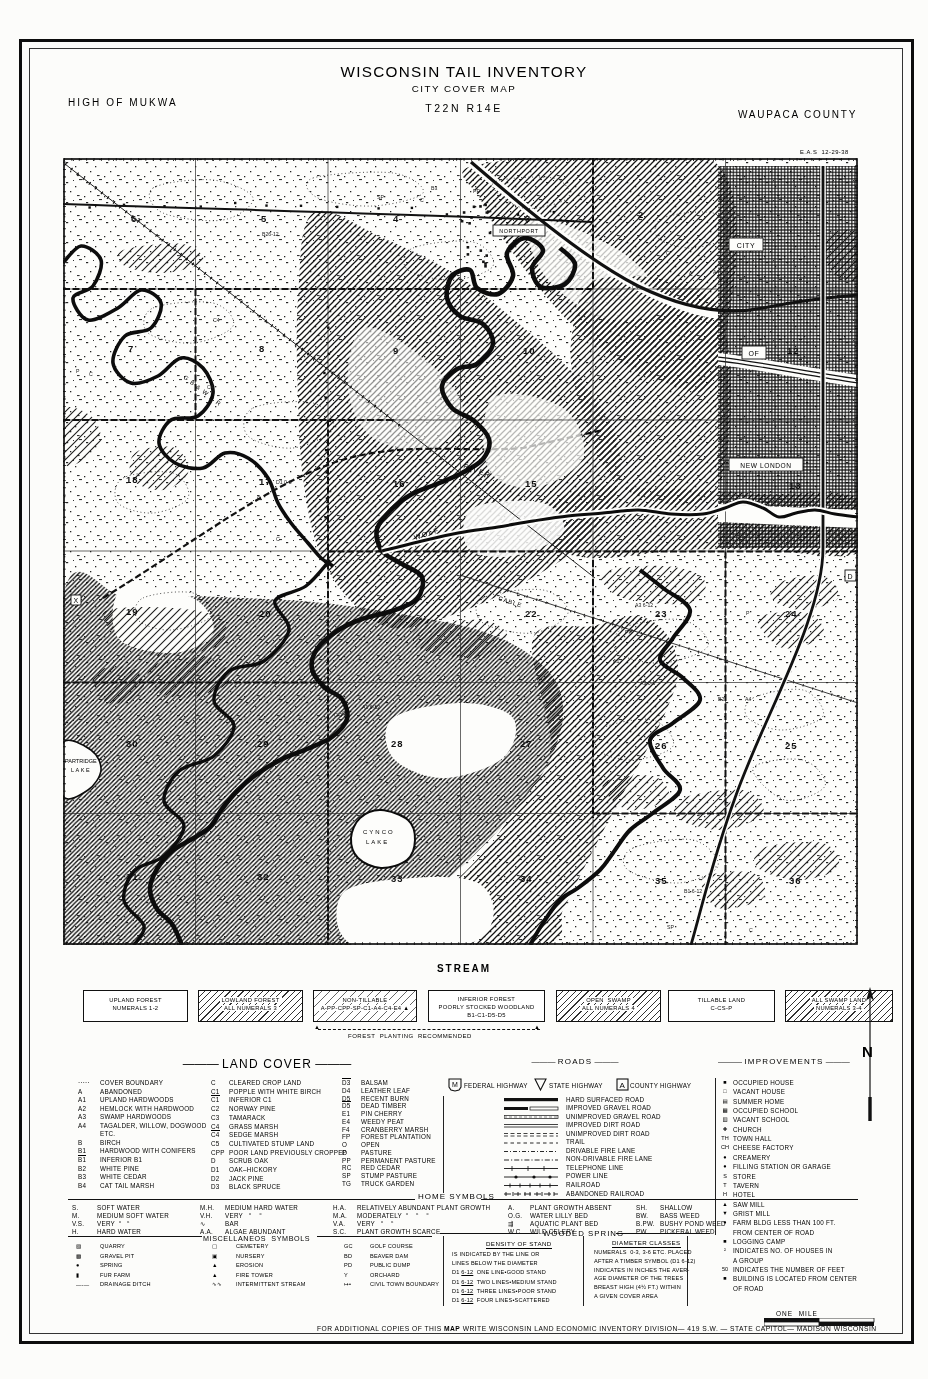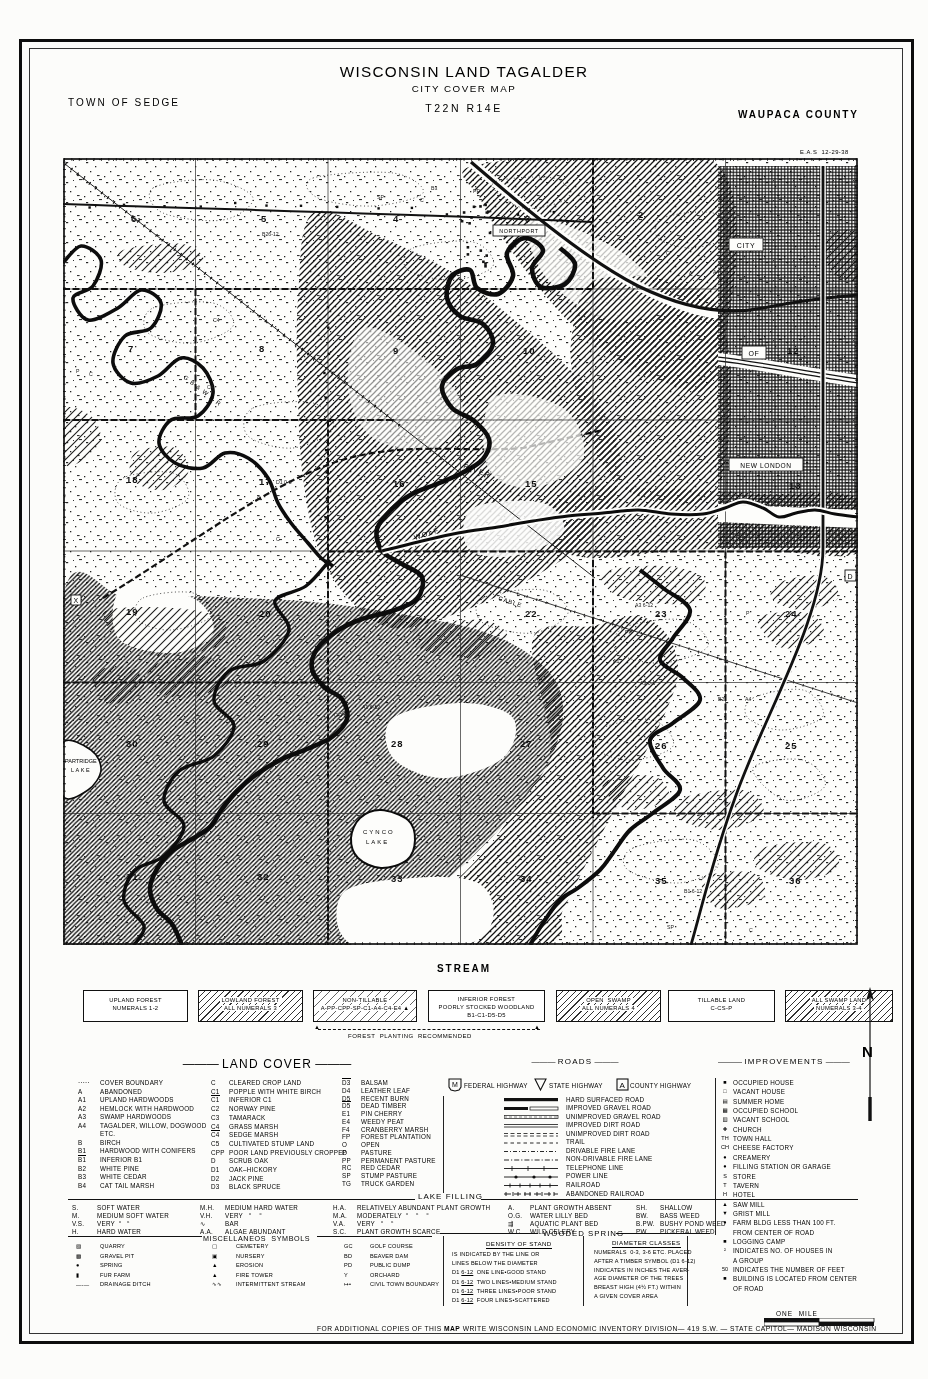--- a/index.html
+++ b/index.html
@@ -12,25 +12,25 @@
 .t5{font-size:5.6px;letter-spacing:0.2px;}
 .lbox{position:absolute;height:30px;border:1px solid #111;text-align:center;font-size:5.8px;letter-spacing:0.3px;background:#fff;}
 .lbox div{margin-top:2px;}
 .hatchbox{background-image:repeating-linear-gradient(135deg,#fff 0 3.7px,#333 3.7px 4.55px);}
 .hatchlite{background-image:repeating-linear-gradient(135deg,#fff 0 5.2px,#666 5.2px 6px);}
 .rule{position:absolute;background:#111;}
 .vr{position:absolute;width:1px;background:#222;}
 </style></head><body>
 <div class="outer"></div>
 <div class="inner"></div>
-<div class="abs hdr" style="left:0;right:0;top:63px;text-align:center;font-size:15.3px;letter-spacing:1.3px;">WISCONSIN LAND TAGALDER</div>
+<div class="abs hdr" style="left:0;right:0;top:63px;text-align:center;font-size:15.3px;letter-spacing:1.3px;">WISCONSIN TAIL INVENTORY</div>
 <div class="abs hdr" style="left:0;right:0;top:83px;text-align:center;font-size:9.8px;">CITY COVER MAP</div>
 <div class="abs hdr" style="left:0;right:0;top:102px;text-align:center;font-size:10.5px;letter-spacing:2.5px;">T22N R14E</div>
-<div class="abs" style="left:68px;top:97px;font-size:10px;letter-spacing:2.1px;">TOWN OF SEDGE</div>
-<div class="abs" style="left:738px;top:109px;font-size:10px;letter-spacing:1.8px;font-weight:bold;">WAUPACA COUNTY</div>
+<div class="abs" style="left:68px;top:97px;font-size:10px;letter-spacing:2.1px;">HIGH OF MUKWA</div>
+<div class="abs" style="left:738px;top:109px;font-size:10px;letter-spacing:1.8px;">WAUPACA COUNTY</div>
 <div class="abs" style="left:800px;top:149px;font-size:5.8px;letter-spacing:0.5px;">E.A.S&nbsp;&nbsp;12-29-38</div>
 
 <svg class="map" width="795" height="787" viewBox="0 0 795 787">
 <defs>
 <pattern id="h1" width="6" height="6" patternUnits="userSpaceOnUse">
  <path d="M-1.5,1.5 L1.5,-1.5 M-1.5,7.5 L7.5,-1.5 M4.5,7.5 L7.5,4.5" stroke="#141414" stroke-width="1.25" fill="none"></path>
 </pattern>
 <pattern id="h2" width="4.4" height="4.4" patternUnits="userSpaceOnUse">
  <path d="M-1.2,1.2 L1.2,-1.2 M-1.2,5.6 L5.6,-1.2 M3.2,5.6 L5.6,3.2" stroke="#0d0d0d" stroke-width="1.35" fill="none"></path>
 </pattern>
@@ -516,21 +516,21 @@
 <div class="abs t6" style="left:733px;top:1256.6px;">A GROUP</div>
 <div class="abs" style="left:720px;top:1266.0px;font-size:5.5px;width:10px;text-align:center;">50</div>
 <div class="abs t6" style="left:733px;top:1266.0px;">INDICATES THE NUMBER OF FEET</div>
 <div class="abs" style="left:720px;top:1275.3px;font-size:5.5px;width:10px;text-align:center;">■</div>
 <div class="abs t6" style="left:733px;top:1275.3px;">BUILDING IS LOCATED FROM CENTER</div>
 <div class="abs t6" style="left:733px;top:1284.7px;">OF ROAD</div>
 <div class="vr" style="left:443px;top:1096px;height:97px;"></div>
 <div class="vr" style="left:715px;top:1078px;height:157px;"></div>
 <div class="rule" style="left:68px;top:1199px;width:347px;height:1px;"></div>
 <div class="rule" style="left:481px;top:1199px;width:377px;height:1px;"></div>
-<div class="abs" style="left:418px;top:1192px;font-size:8px;letter-spacing:1px;">LAKE FILLING</div>
+<div class="abs" style="left:418px;top:1192px;font-size:8px;letter-spacing:1px;">HOME SYMBOLS</div>
 <div class="abs t6" style="left:72px;top:1204.0px;">S.</div>
 <div class="abs t6" style="left:97px;top:1204.0px;">SOFT WATER</div>
 <div class="abs t6" style="left:72px;top:1212.1px;">M.</div>
 <div class="abs t6" style="left:97px;top:1212.1px;">MEDIUM SOFT WATER</div>
 <div class="abs t6" style="left:72px;top:1220.2px;">V.S.</div>
 <div class="abs t6" style="left:97px;top:1220.2px;">VERY &nbsp;“&nbsp;&nbsp;&nbsp;“</div>
 <div class="abs t6" style="left:72px;top:1228.3px;">H.</div>
 <div class="abs t6" style="left:97px;top:1228.3px;">HARD WATER</div>
 <div class="abs t6" style="left:200px;top:1204.0px;">M.H.</div>
 <div class="abs t6" style="left:225px;top:1204.0px;">MEDIUM HARD WATER</div>

